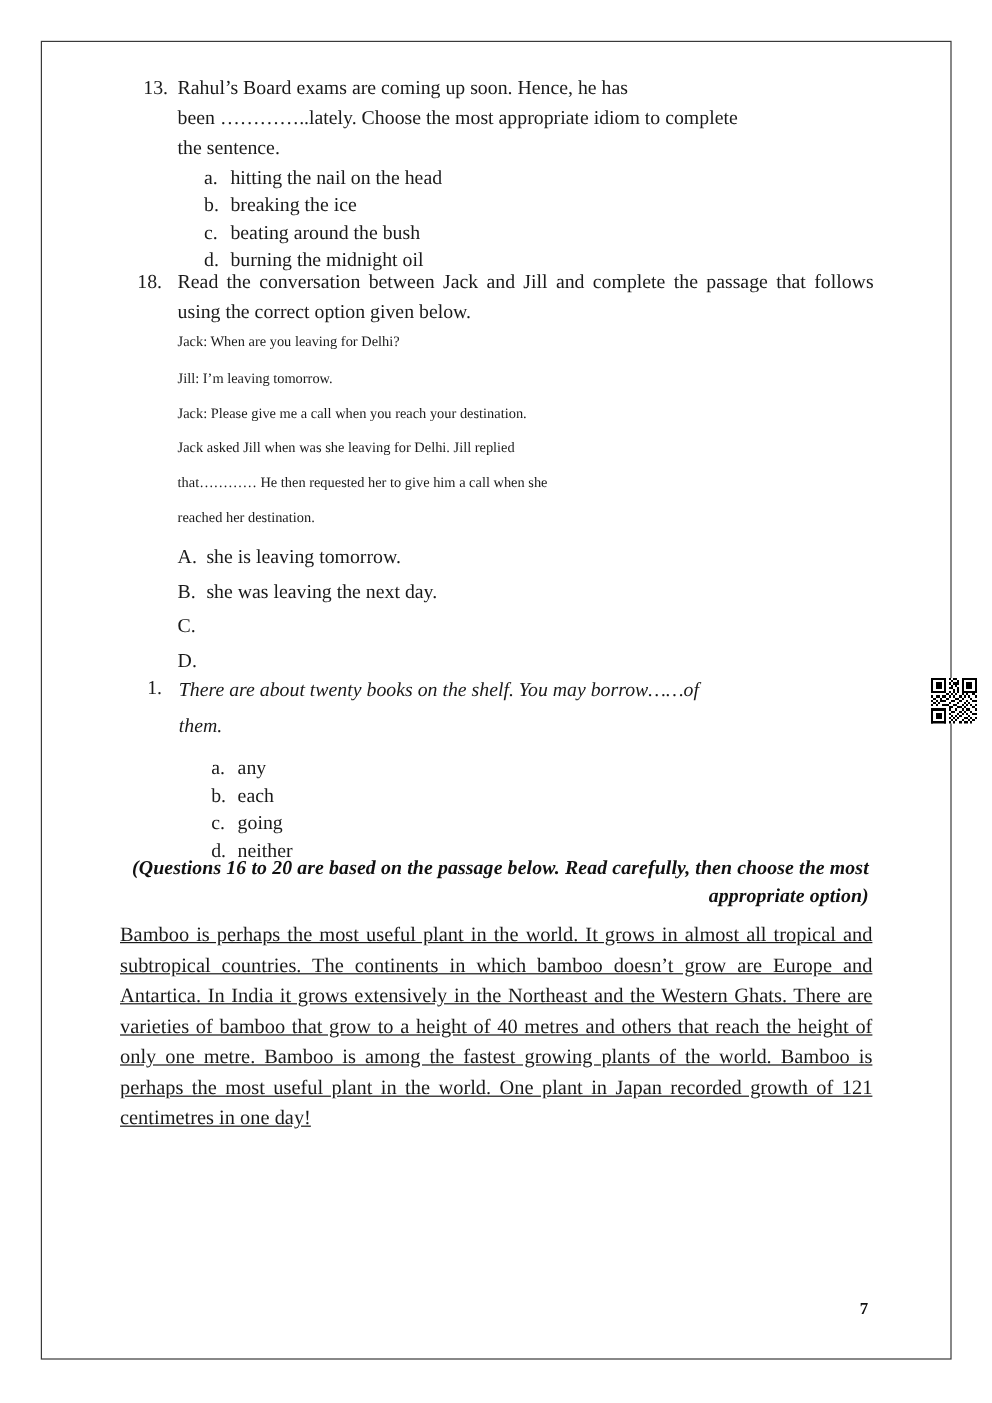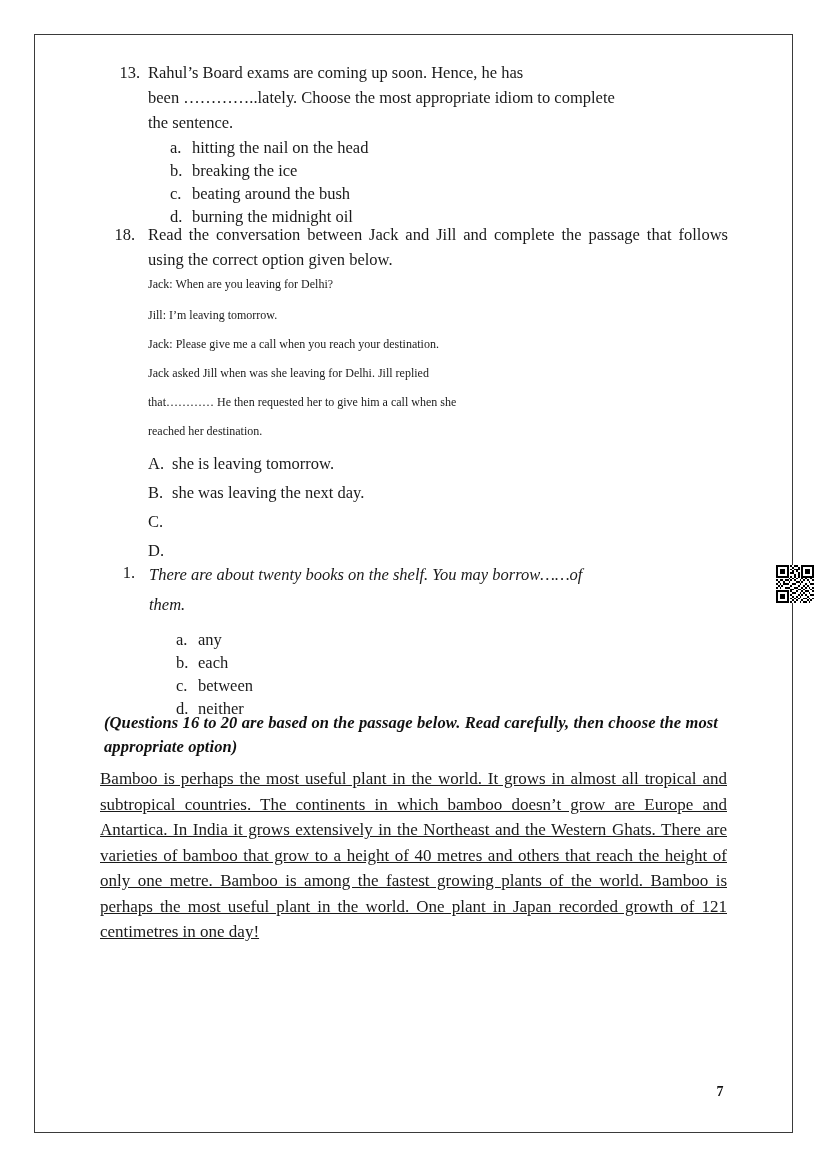--- a/index.html
+++ b/index.html
@@ -113,20 +113,21 @@
     left: 104px;
     top: 711px;
     width: 620px;
     font-family: "Liberation Serif", "DejaVu Serif", serif;
     font-weight: bold;
     font-style: italic;
     font-size: 16.5px;
     line-height: 24px;
     color: #111111;
     letter-spacing: 0.1px;
+    text-align: right;
   }
 
   
   #passage {
     position: absolute;
     left: 100px;
     top: 766px;
     width: 627px;
     font-size: 17px;
     line-height: 25.5px;
@@ -243,21 +244,21 @@
         <li class="opt">
           <span class="opt-key">a.</span>
           <span class="opt-text">any</span>
         </li>
         <li class="opt">
           <span class="opt-key">b.</span>
           <span class="opt-text">each</span>
         </li>
         <li class="opt">
           <span class="opt-key">c.</span>
-          <span class="opt-text">between</span>
+          <span class="opt-text">going</span>
         </li>
         <li class="opt">
           <span class="opt-key">d.</span>
           <span class="opt-text">neither</span>
         </li>
       </ul>
     </div>
 
     <div id="instruction">(Questions 16 to 20 are based on the passage below. Read carefully, then choose the most appropriate option)</div>
 

